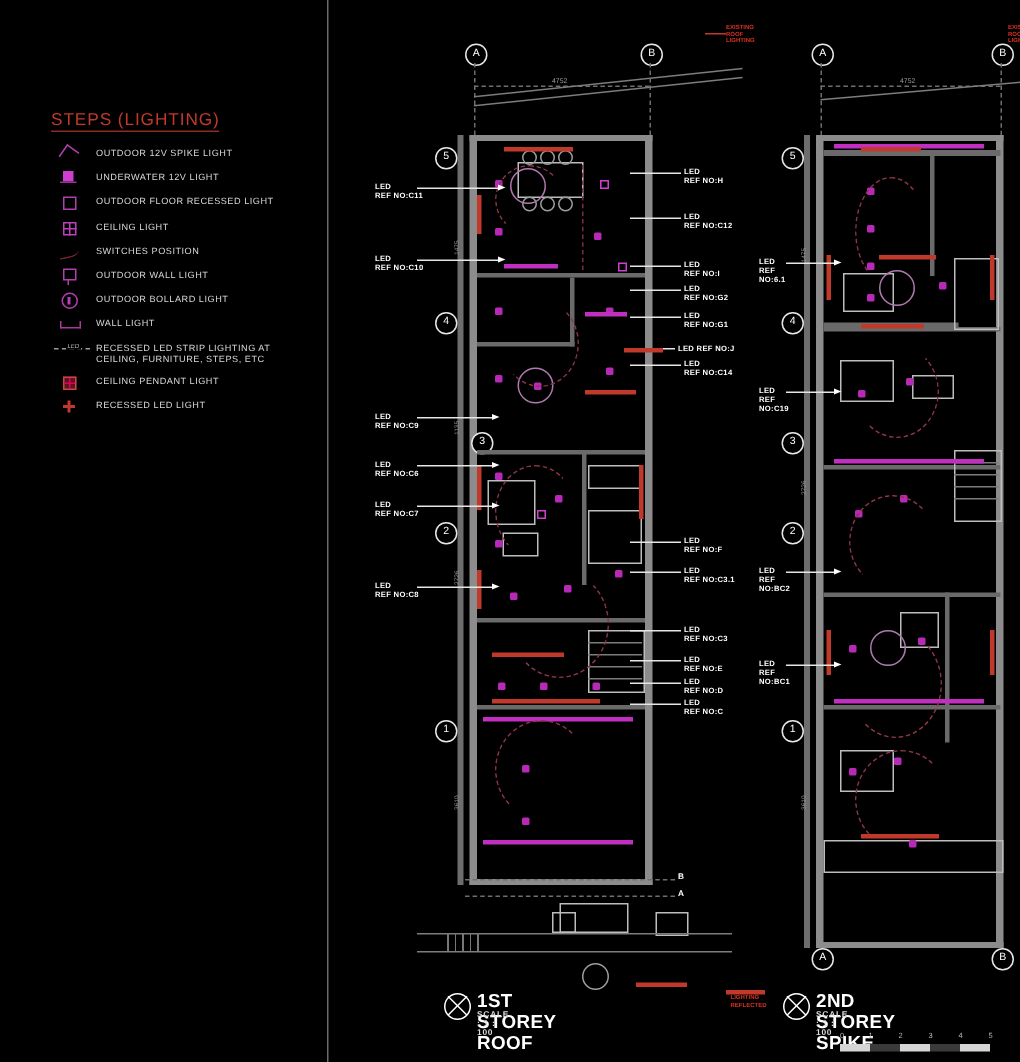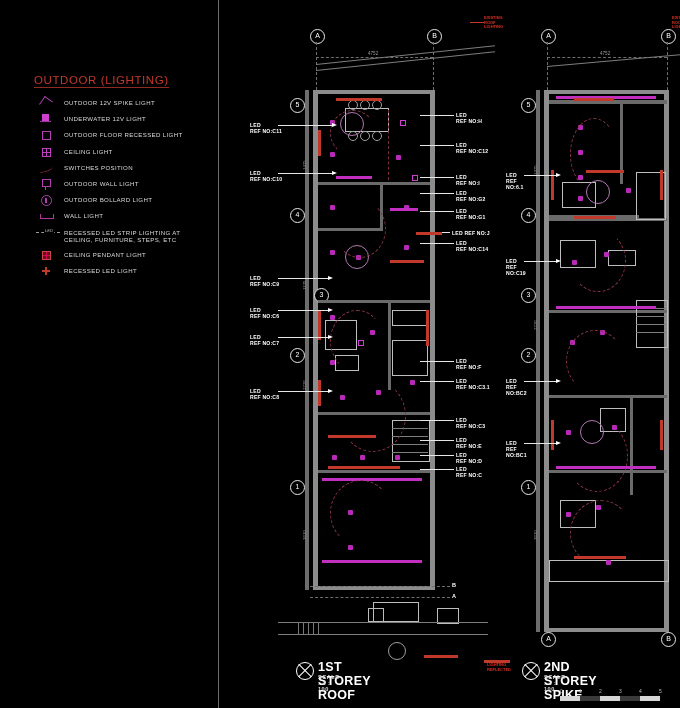--- a/index.html
+++ b/index.html
@@ -106,21 +106,21 @@
   .sbar-num{position:absolute;font-size:5px;color:#bbb;}
 
   .sect{position:absolute;font-size:5.5px;color:#fff;font-weight:bold;}
 </style>
 </head>
 <body>
 
 <div class="stage">
 
   <div class="legend">
-    <div class="legend-title">OUTDOOR  (LIGHTING)</div>
+    <div class="legend-title">STEPS  (LIGHTING)</div>
     <div class="legend-rows">
 
       <div class="lrow">
         <span class="lsym">
             <i class="s-spike"></i>
           </span>
         <span class="ltext">OUTDOOR 12V SPIKE LIGHT</span>
       </div>
 
       <div class="lrow">

